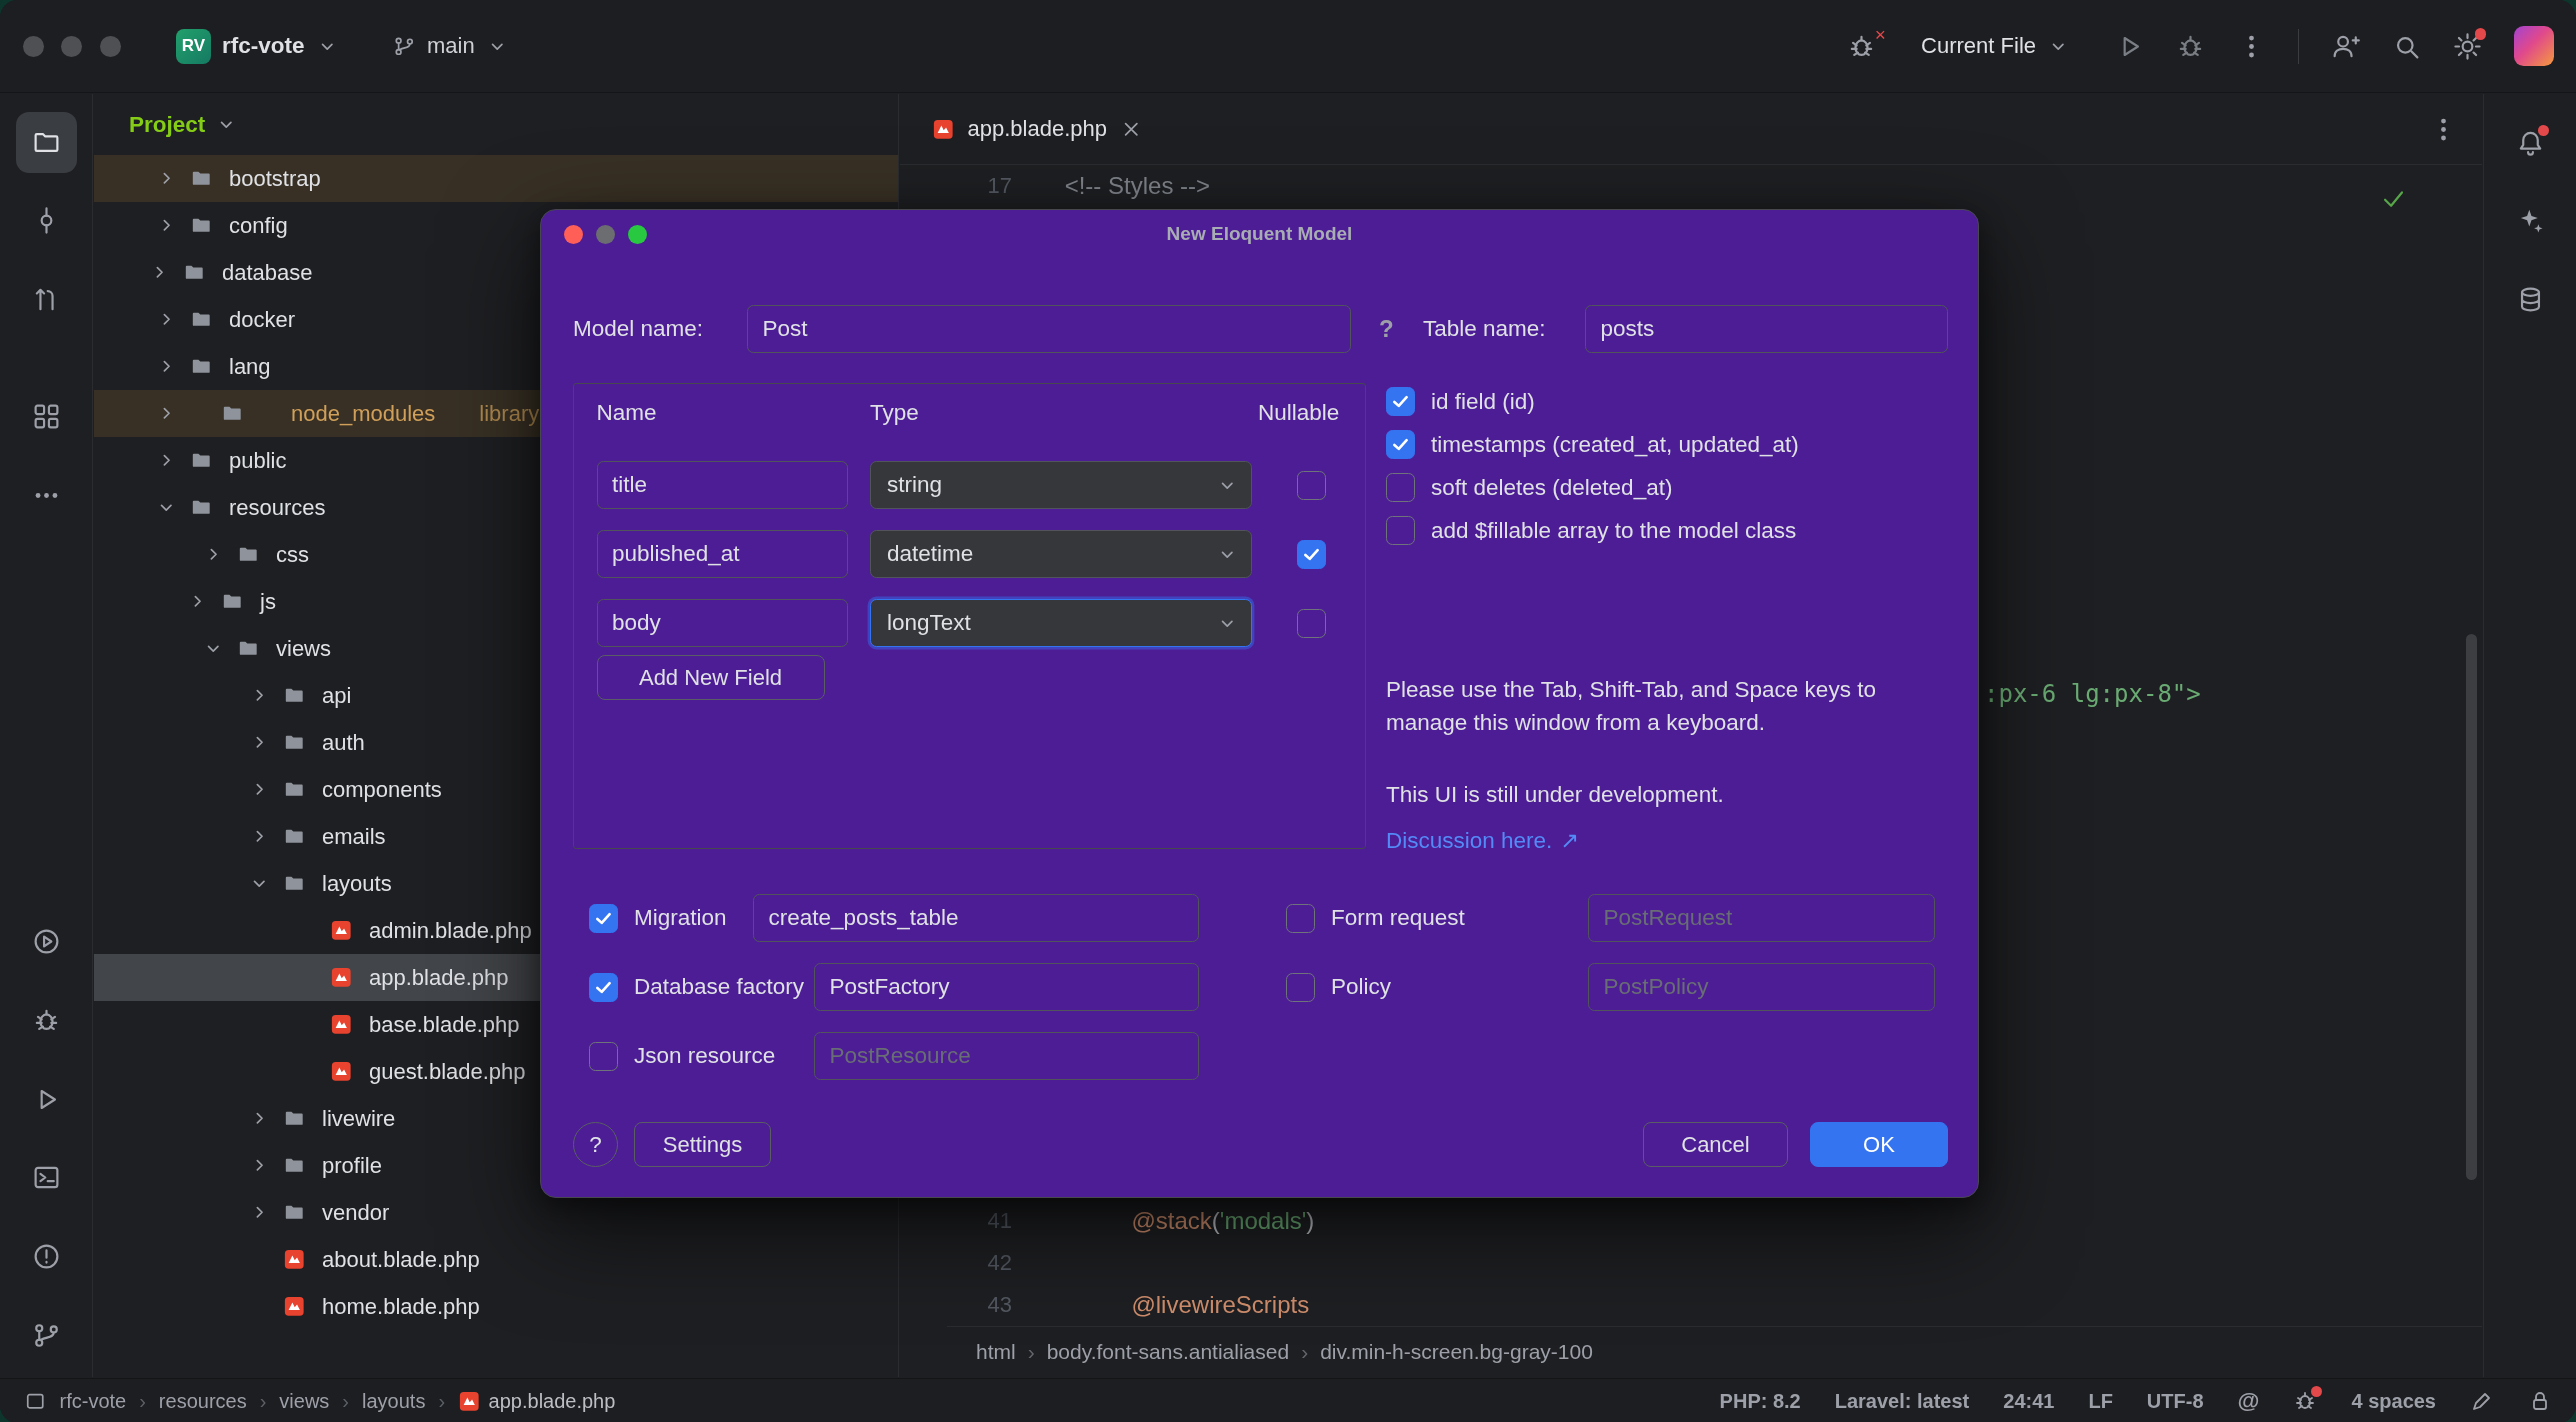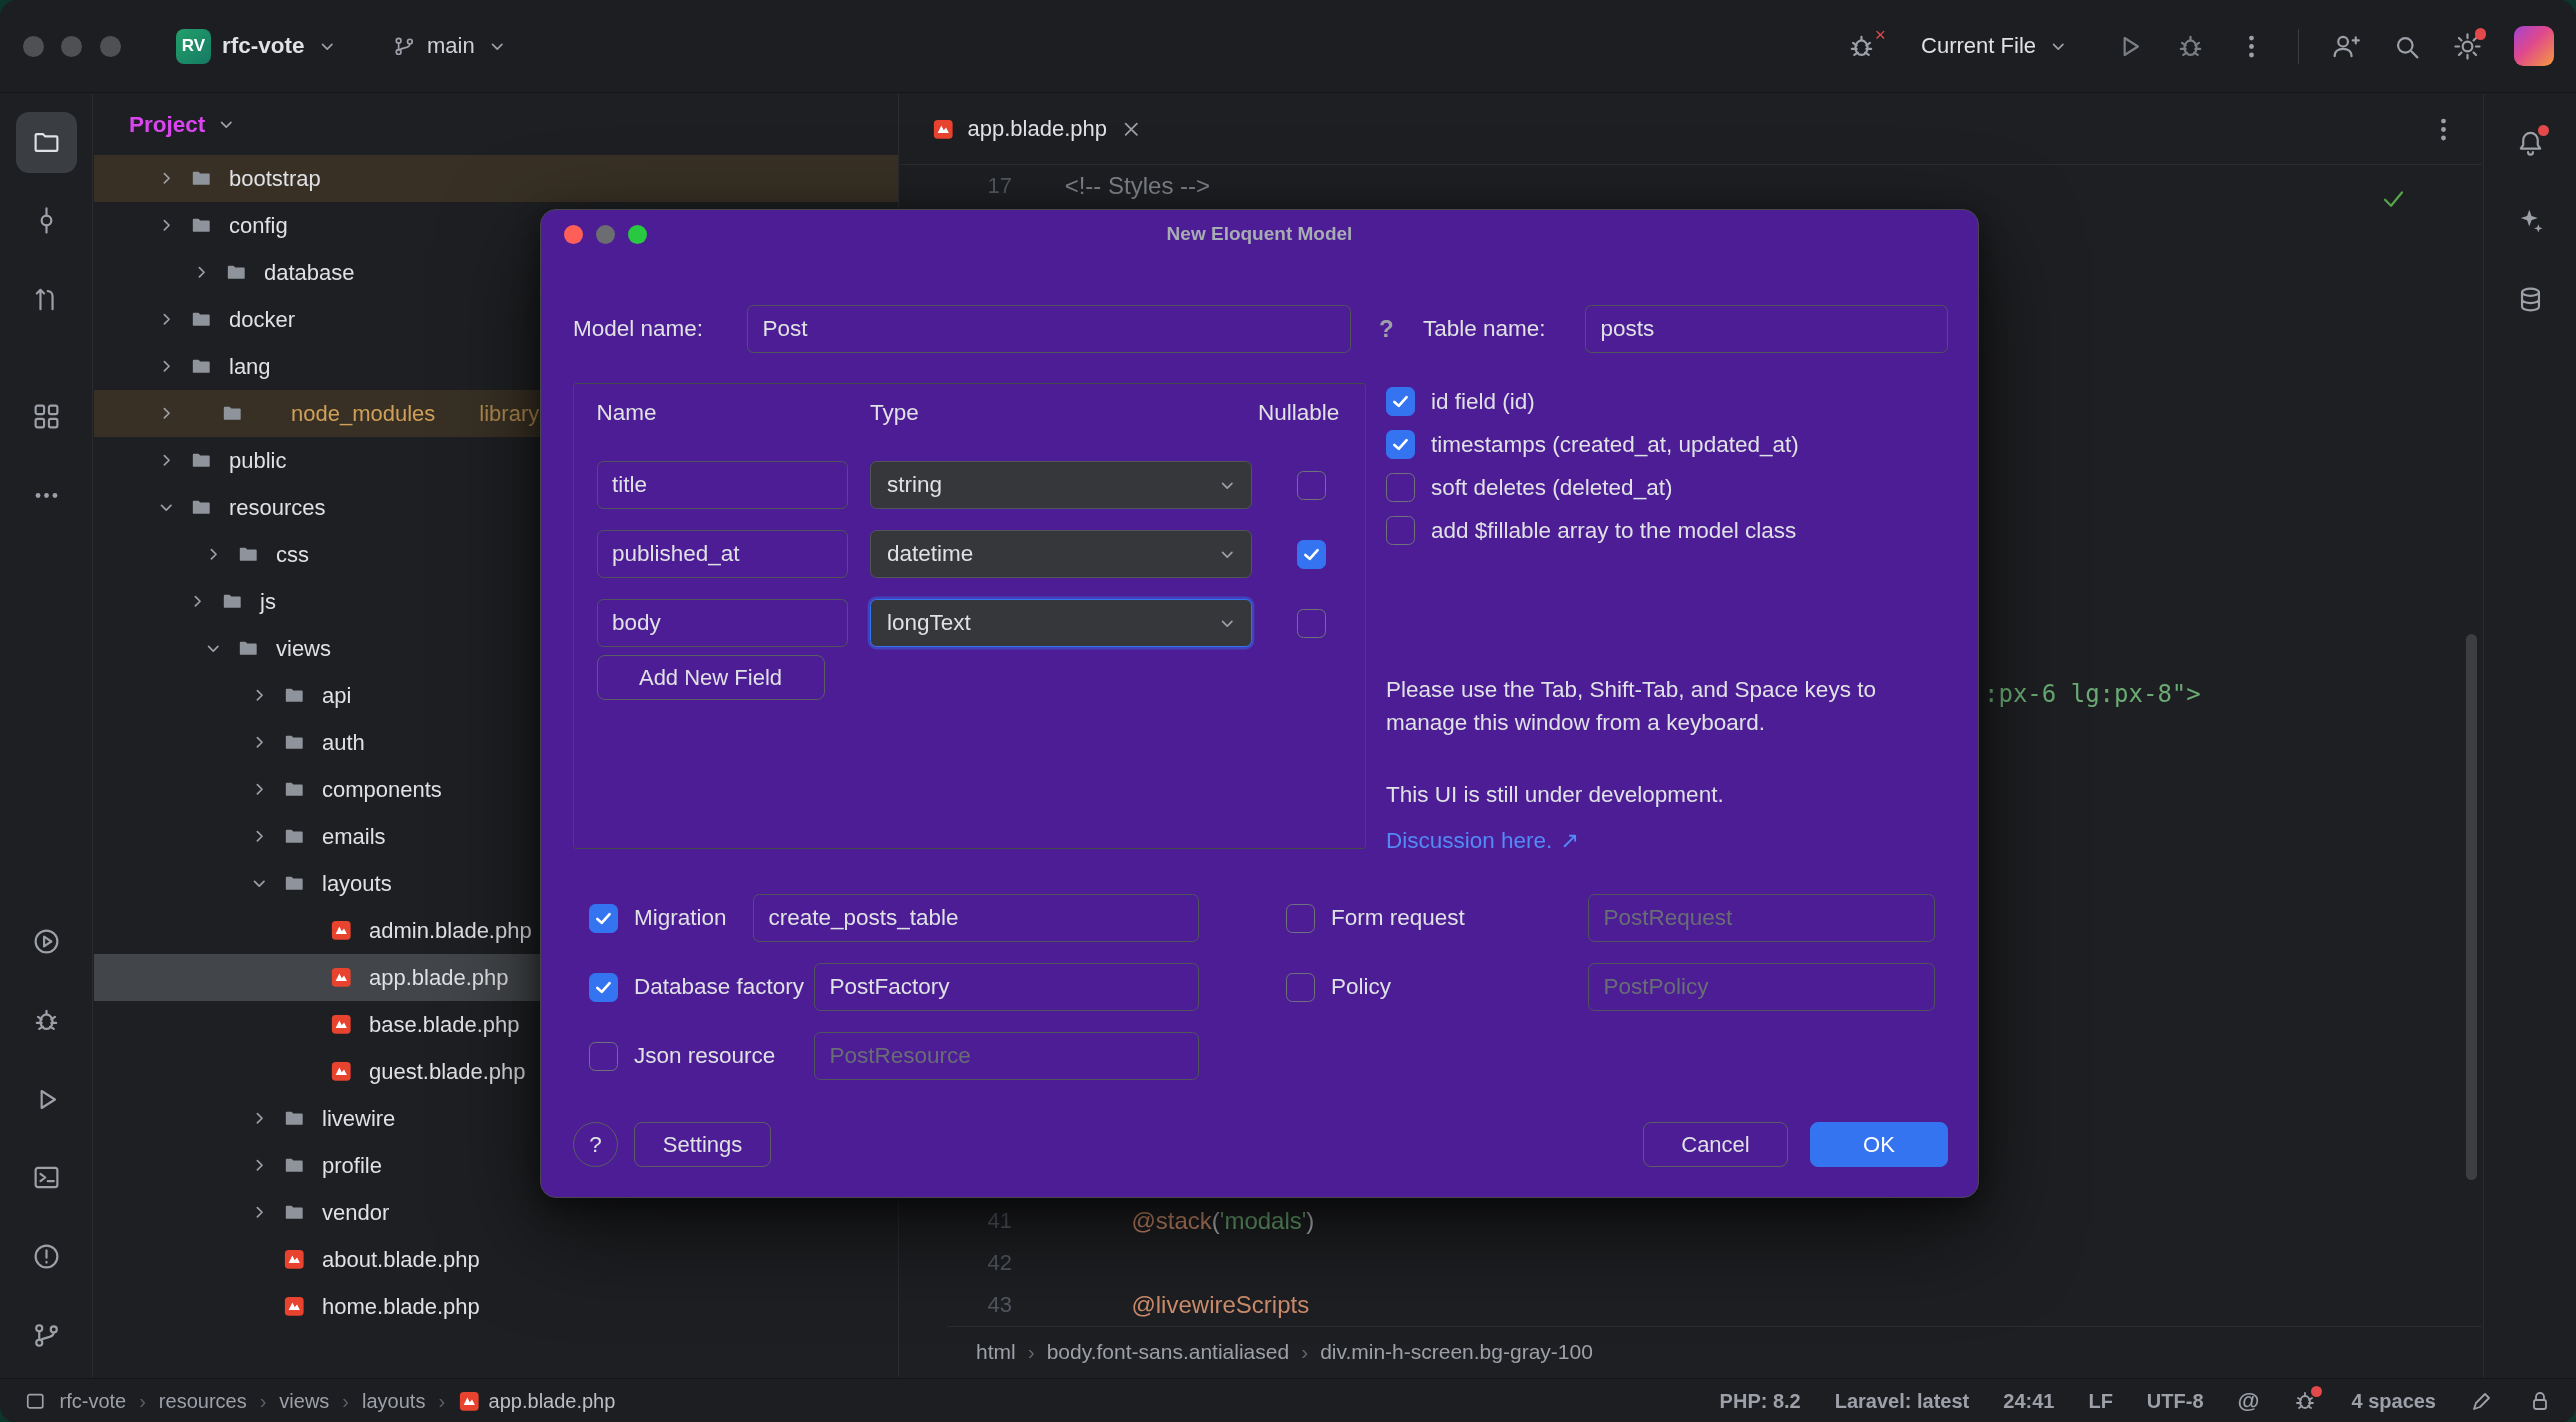--- a/index.html
+++ b/index.html
@@ -28,21 +28,21 @@
 
   
   .left-stripe{position:absolute;left:0;top:94px;bottom:46px;width:93px;background:#1e1f22;border-right:0.8px solid #2a2c30;display:flex;flex-direction:column;align-items:center;}
   .stripe-btn{width:61px;height:61px;border-radius:13px;display:flex;align-items:center;justify-content:center;margin-top:17.7px;}
   .stripe-btn.active{background:#3a3d42;}
   .stripe-btn.gap{margin-top:56px;}
   .stripe-bottom{margin-top:auto;display:flex;flex-direction:column;align-items:center;margin-bottom:11.2px;}
 
   
   .project-panel{position:absolute;left:94px;top:94px;bottom:46px;width:805px;background:#1e1f22;border-right:0.8px solid #2a2c30;overflow:hidden;}
-  .panel-header{height:61px;display:flex;align-items:center;padding-left:35px;color:#d946ef;font-size:22.5px;font-weight:600;gap:9.6px;}
+  .panel-header{height:61px;display:flex;align-items:center;padding-left:35px;color:#84cc16;font-size:22.5px;font-weight:600;gap:9.6px;}
   .tree{position:absolute;top:61px;left:0;right:0;bottom:0;}
   .tree-row{height:47px;display:flex;align-items:center;color:#dfe1e5;font-size:22px;white-space:nowrap;overflow:hidden;}
   .tree-row.sel{background:#424549;}
   .tree-row.amber{background:rgba(190,138,52,.16);}
   .tw{width:35px;display:flex;align-items:center;justify-content:flex-start;flex:none;}
   .ti{width:39px;display:flex;align-items:center;flex:none;}
   .tl{color:#dfe1e5;}
   .tl.amb{color:#d0a05a;}
   .ts{color:#b08a4f;margin-left:13px;}
 
@@ -300,21 +300,21 @@
               <polyline points="10 7 15 12 10 17"></polyline>
             </svg>
           </span>
           <span class="ti">
             <svg class="ic small" viewBox="0 0 24 24" style="stroke:none;">
               <path d="M3 6a1 1 0 0 1 1-1h5l2 2h9a1 1 0 0 1 1 1v10a1 1 0 0 1-1 1H4a1 1 0 0 1-1-1z" fill="#8f939b"></path>
             </svg>
           </span>
           <span class="tl">config</span>
         </div>
-        <div class="tree-row" style="padding-left: 96px;">
+        <div class="tree-row" style="padding-left: 54px;">
           <span class="tw">
             <svg class="ic small" viewBox="0 0 24 24">
               <polyline points="10 7 15 12 10 17"></polyline>
             </svg>
           </span>
           <span class="ti">
             <svg class="ic small" viewBox="0 0 24 24" style="stroke:none;">
               <path d="M3 6a1 1 0 0 1 1-1h5l2 2h9a1 1 0 0 1 1 1v10a1 1 0 0 1-1 1H4a1 1 0 0 1-1-1z" fill="#8f939b"></path>
             </svg>
           </span>

